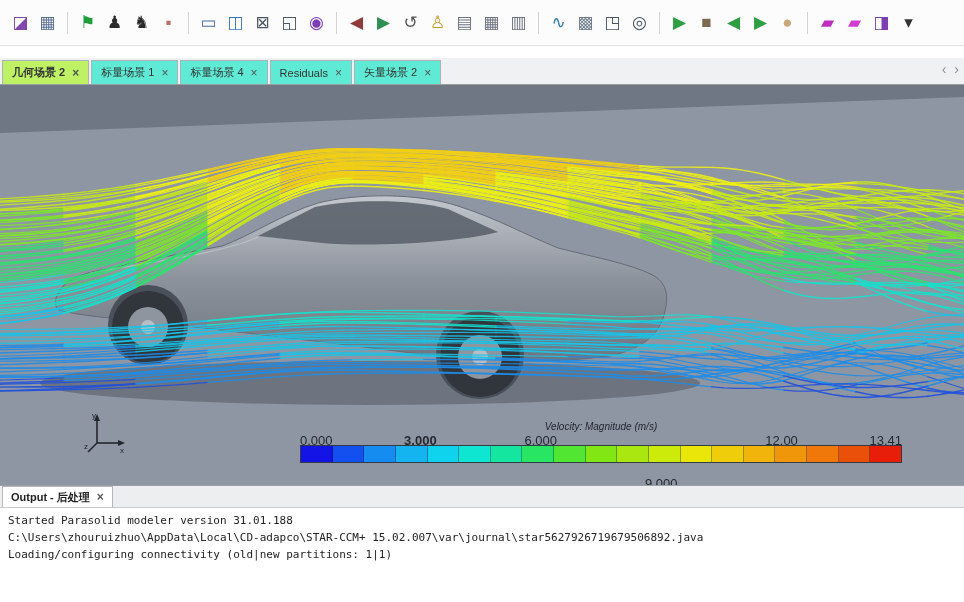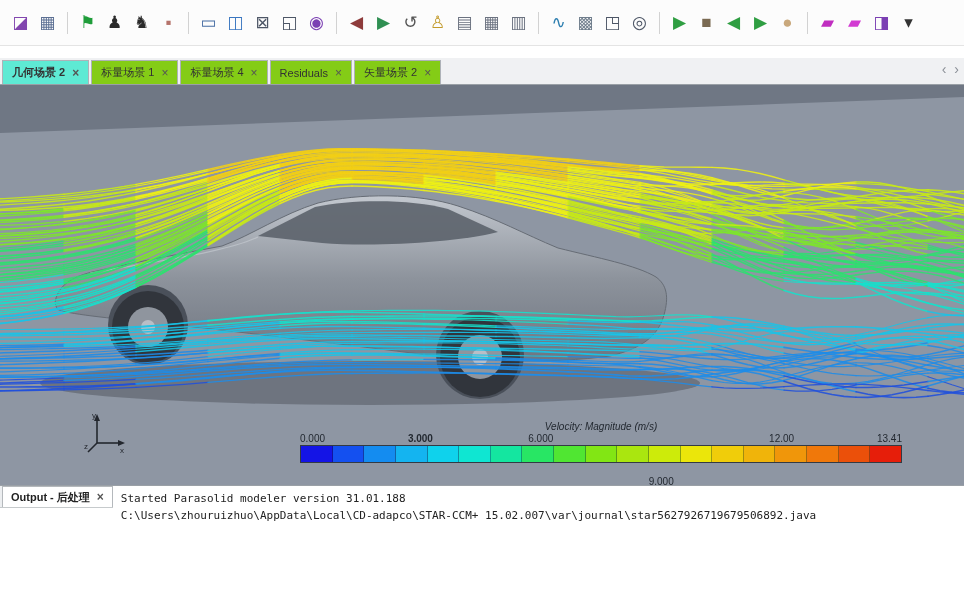--- a/index.html
+++ b/index.html
@@ -12,45 +12,45 @@
     background:#fcfcfc;border-bottom:1px solid #e4e4e4;flex:0 0 auto}
   .tb-btn{width:25px;height:26px;display:flex;align-items:center;justify-content:center;
     font-size:17px;line-height:1;cursor:pointer;border-radius:3px;user-select:none}
   .tb-sep{width:1px;height:22px;background:#d2d2d2;margin:0 5px}
   .gapband{height:12px;background:#fff;flex:0 0 auto}
 
   
   .tabbar{height:27px;background:#f0f1f3;border-bottom:1px solid #9aa0a6;
     display:flex;align-items:flex-end;padding-left:2px;flex:0 0 auto;position:relative}
   .tab{display:flex;align-items:center;gap:7px;height:24px;padding:0 9px;font-size:11px;
-    color:#333;background:#84cc16;border:1px solid #aeb2b8;border-bottom:none;
+    color:#333;background:#5eead4;border:1px solid #aeb2b8;border-bottom:none;
     margin-right:2px;cursor:pointer;white-space:nowrap}
-  .tab.active{background:#5eead4;font-weight:bold}
+  .tab.active{background:#bef264;font-weight:bold}
   .tab-close{color:#555;font-size:12px;cursor:pointer}
   .tab-scrolls{position:absolute;right:5px;top:4px;display:flex;gap:8px;color:#8a8f96;
     font-size:14px;line-height:1}
   .tab-scrolls span{cursor:pointer}
 
   
   .viewport{position:relative;height:400px;background:#8e96a3;flex:0 0 auto;overflow:hidden;cursor:crosshair}
   #scene{position:absolute;left:0;top:0;display:block}
   .triad{position:absolute;left:84px;bottom:26px}
 
   .colorbar{position:absolute;left:300px;bottom:22px;width:602px}
   .cb-title{font-size:10px;font-style:italic;color:#232931;text-align:center;margin-bottom:1px}
-  .cb-ticks{position:relative;height:12px;font-size:10px;color:#232931}
+  .cb-ticks{position:relative;height:12px;font-size:13px;color:#232931}
   .cb-tick{position:absolute;transform:translateX(-50%);white-space:nowrap}
   .cb-tick.first{transform:none}
   .cb-tick.last{transform:translateX(-100%)}
   .cb-bar{display:flex;height:18px;border:1px solid #333a43;background:#000}
   .cb-seg{flex:1;border-right:1px solid rgba(15,20,26,.35)}
   .cb-seg:last-child{border-right:none}
 
   
-  .output-panel{flex:1;display:flex;flex-direction:row;background:#fff;border-top:1px solid #9aa0a6;min-height:0}
+  .output-panel{flex:1;display:flex;flex-direction:column;background:#fff;border-top:1px solid #9aa0a6;min-height:0}
   .output-tabbar{height:22px;background:#eceef0;border-bottom:1px solid #c6cacc;
     display:flex;align-items:flex-end;padding-left:2px;flex:0 0 auto}
   .output-tab{display:flex;align-items:center;gap:7px;height:21px;padding:0 8px;background:#fff;
     border:1px solid #b4b8bc;border-bottom:none;font-size:11px;font-weight:bold;color:#222;cursor:pointer}
   .console{flex:1;padding:4px 8px;font-family:"DejaVu Sans Mono",monospace;font-size:11px;
     color:#222;line-height:17px;overflow:hidden;cursor:text;min-height:0}
 </style>
 </head>
 <body>
 
@@ -1394,16 +1394,17 @@
   <div class="output-panel">
     <div class="output-tabbar">
       <div class="output-tab">
         <span>Output - 后处理</span>
         <span class="tab-close">×</span>
       </div>
     </div>
     <div class="console" id="consoleLines">
         <div>Started Parasolid modeler version 31.01.188</div>
         <div>C:\Users\zhouruizhuo\AppData\Local\CD-adapco\STAR-CCM+ 15.02.007\var\journal\star5627926719679506892.java</div>
+        <div>Loading/configuring connectivity (old|new partitions: 1|1)</div>
       </div>
   </div>
 
 </div>
 
 </body></html>

